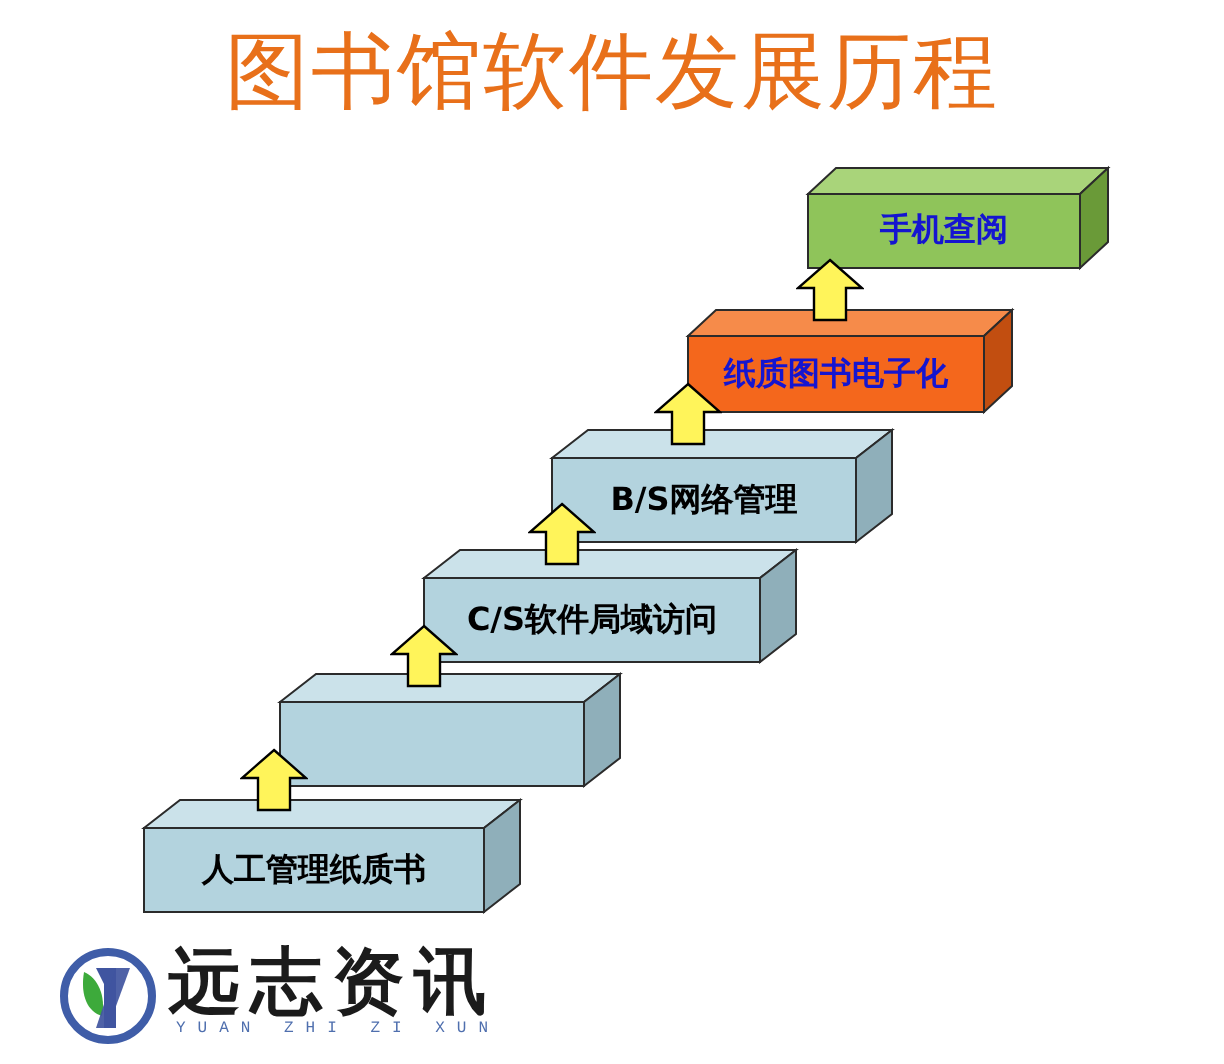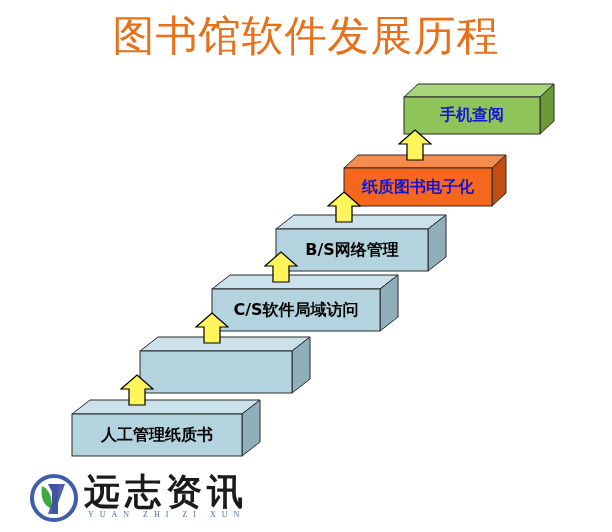--- a/index.html
+++ b/index.html
@@ -92,21 +92,21 @@
     font-size: 36px;
     line-height: 34px;
     letter-spacing: 5px;
     color: #1b1b1b;
     white-space: nowrap;
   }
   #logo-text-py {
     position: absolute;
     left: 66px;
     top: 42px;
-    font-family: Liberation Serif, serif;
+    font-family: Liberation Mono, monospace;
     font-size: 8px;
     line-height: 10px;
     letter-spacing: 6px;
     color: #4f6fae;
     white-space: nowrap;
   }
 </style>
 </head>
 <body>
 

